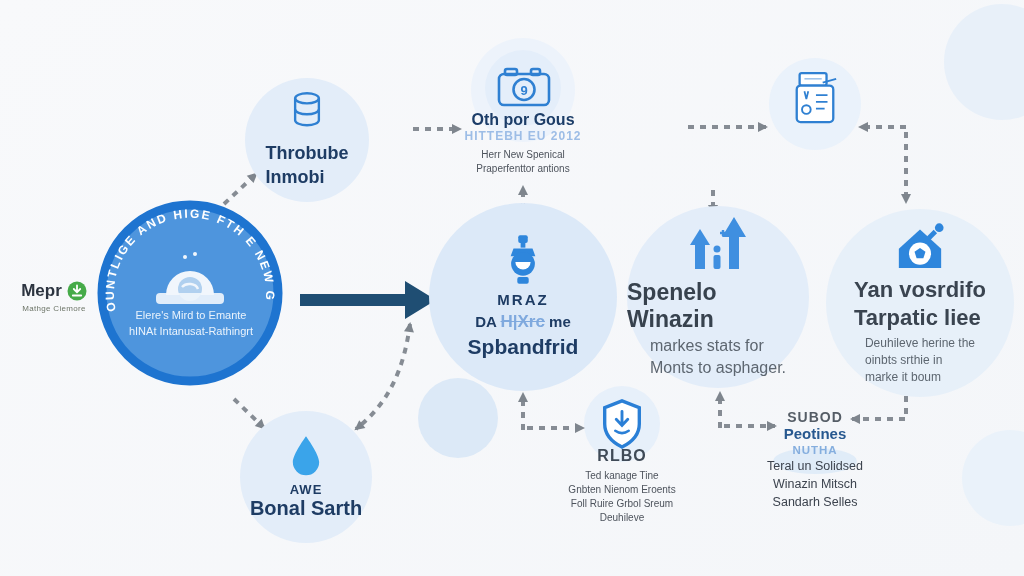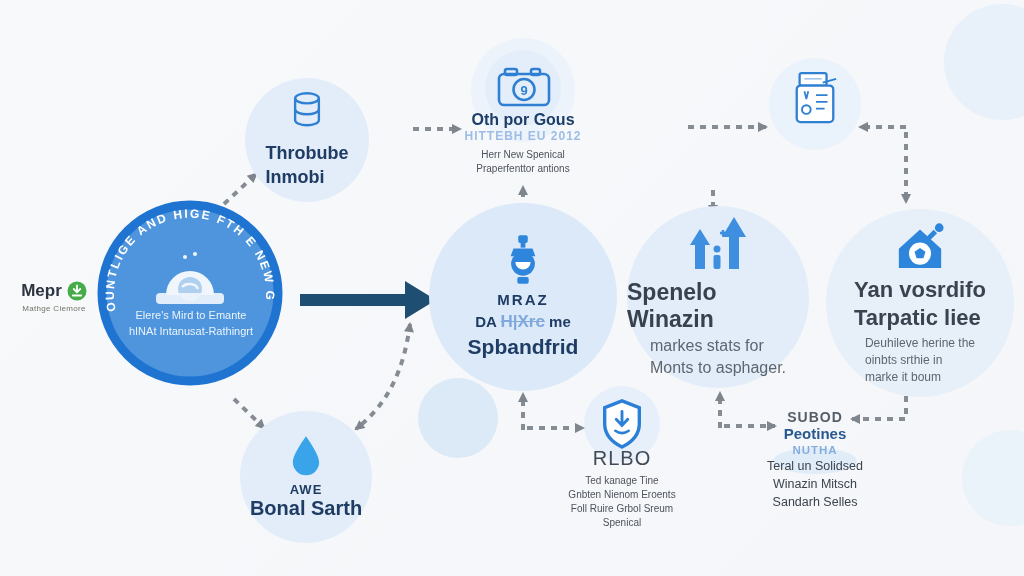--- a/index.html
+++ b/index.html
@@ -29,21 +29,21 @@
 
   .mraz { color:#1e3c64; font-size:15px; font-weight:bold; letter-spacing:2px; margin-top:6px; }
   .mid-line { color:#1e3c64; font-size:15px; font-weight:600; margin-top:4px; }
   .mid-line .struck { color:#7fa9de; font-size:17px; text-decoration:line-through; }
   .spband { color:#1e3c64; font-size:21px; font-weight:600; margin-top:3px; }
 
   .spenelo-title { color:#37424e; font-size:23px; font-weight:600; margin-top:6px; }
   .spenelo-body { color:#5d6670; font-size:16px; line-height:1.4; margin-top:2px; }
 
   .rblila-title { color:#2f6cc0; font-size:14px; font-weight:bold; letter-spacing:1px; }
-  .rlbo { color:#3f4a57; font-size:20px; font-weight:400; letter-spacing:1px; }
+  .rlbo { color:#3f4a57; font-size:16px; font-weight:700; letter-spacing:1px; }
 
   .subod { color:#555d66; font-size:14px; font-weight:600; letter-spacing:1px; }
   .peotines { color:#27588f; font-size:15px; font-weight:700; }
   .nutha { color:#85aede; font-size:11.5px; font-weight:bold; letter-spacing:1px; margin:2px 0; }
 
   .yan-title { color:#3a4450; font-size:22px; font-weight:600; line-height:1.25; margin-top:6px; }
   .yan-body { color:#5d6670; font-size:12px; line-height:1.4; margin-top:4px; }
 
   .brand { position:absolute; left:6px; top:281px; width:96px; text-align:center; }
   .brand-row { display:flex; align-items:center; justify-content:center; gap:5px; }
@@ -182,21 +182,21 @@
     <path d="M22 2 L40 9 V26 c0 12 -8 19 -18 24 C12 45 4 38 4 26 V9 Z" fill="#ffffff" stroke="#2a7fd6" stroke-width="3.5"></path>
     <path d="M22 13 v13 M16 21 l6 6.5 6 -6.5" stroke="#2a7fd6" stroke-width="3" fill="none" stroke-linecap="round"></path>
     <path d="M15 33 q7 5 14 0" stroke="#2a7fd6" stroke-width="2.6" fill="none" stroke-linecap="round"></path>
   </svg>
   <div class="tblock" style="left:528px; top:447px; width:188px;">
     <div class="rlbo">RLBO</div>
     <div class="t-body" style="margin-top:4px;">
       <div>Ted kanage Tine</div>
       <div>Gnbten Nienom Eroents</div>
       <div>Foll Ruire Grbol Sreum</div>
-      <div>Spenical</div>
+      <div>Deuhileve</div>
     </div>
   </div>
 
   <div class="circle c-light" style="left:627px; top:206px; width:182px; height:182px;">
     <svg width="64" height="58" viewBox="0 0 64 58">
       <g fill="#3f8fe0">
         <polygon points="9,30 4,30 14,14 24,30 19,30 19,54 9,54"></polygon>
         <polygon points="43,22 36,22 48,2 60,22 53,22 53,54 43,54"></polygon>
         <circle cx="31" cy="34" r="3.5"></circle>
         <rect x="27.5" y="40" width="7" height="14" rx="2"></rect>

